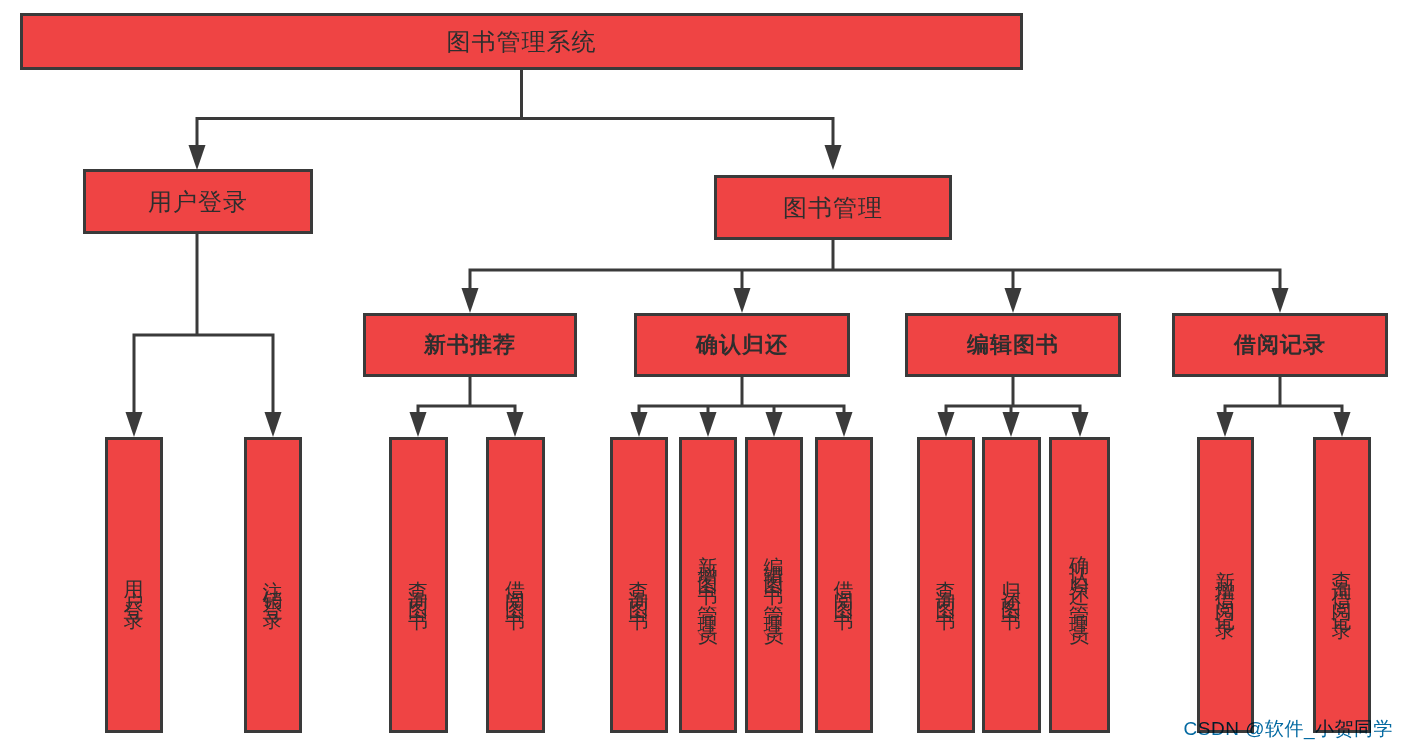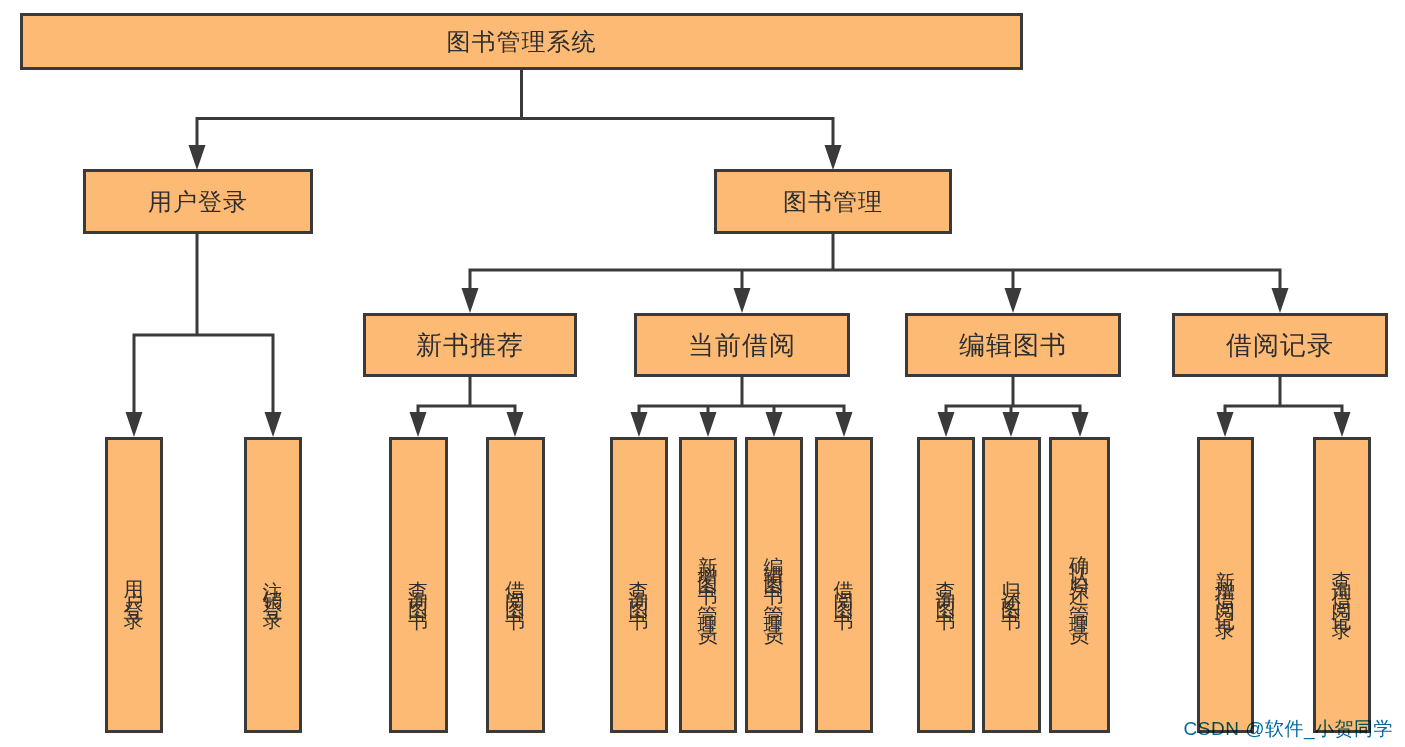--- a/index.html
+++ b/index.html
@@ -13,31 +13,31 @@
   }
   .wires {
     position: absolute;
     left: 0; top: 0;
     width: 1405px; height: 747px;
     pointer-events: none;
   }
   .box {
     position: absolute;
     box-sizing: border-box;
-    background: #fdba74;
+    background: #ef4444;
     border: 3px solid #3a3a3a;
     display: flex;
     align-items: center;
     justify-content: center;
     color: #2e2e2e;
     z-index: 2;
   }
   .box.root span { font-size: 24px; letter-spacing: 1px; }
   .box.lvl2 span  { font-size: 24px; letter-spacing: 1px; }
-  .box.lvl3 span  { font-size: 26px; letter-spacing: 1px; }
+  .box.lvl3 span  { font-size: 22px; letter-spacing: 1px; font-weight: bold; }
   .leaf span {
     writing-mode: vertical-rl;
     text-orientation: mixed;
     font-size: 20px;
     letter-spacing: 10px;
     line-height: 1;
   }
   .watermark {
     position: absolute;
     right: 12px;
@@ -107,29 +107,29 @@
     </g>
   </svg>
 
   <div class="box root" style="left:20px; top:13px; width:1003px; height:57px;">
     <span>图书管理系统</span>
   </div>
 
   <div class="box lvl2" style="left:83px; top:169px; width:230px; height:65px;">
     <span>用户登录</span>
   </div>
-  <div class="box lvl2" style="left:714px; top:169px; width:238px; height:65px;">
+  <div class="box lvl2" style="left:714px; top:175px; width:238px; height:65px;">
     <span>图书管理</span>
   </div>
 
   <div class="box lvl3" style="left:363px; top:313px; width:214px; height:64px;">
     <span>新书推荐</span>
   </div>
   <div class="box lvl3" style="left:634px; top:313px; width:216px; height:64px;">
-    <span>当前借阅</span>
+    <span>确认归还</span>
   </div>
   <div class="box lvl3" style="left:905px; top:313px; width:216px; height:64px;">
     <span>编辑图书</span>
   </div>
   <div class="box lvl3" style="left:1172px; top:313px; width:216px; height:64px;">
     <span>借阅记录</span>
   </div>
 
   <div class="box leaf" style="left:105px; top:437px; width:58px; height:296px;">
     <span>用户登录</span>

